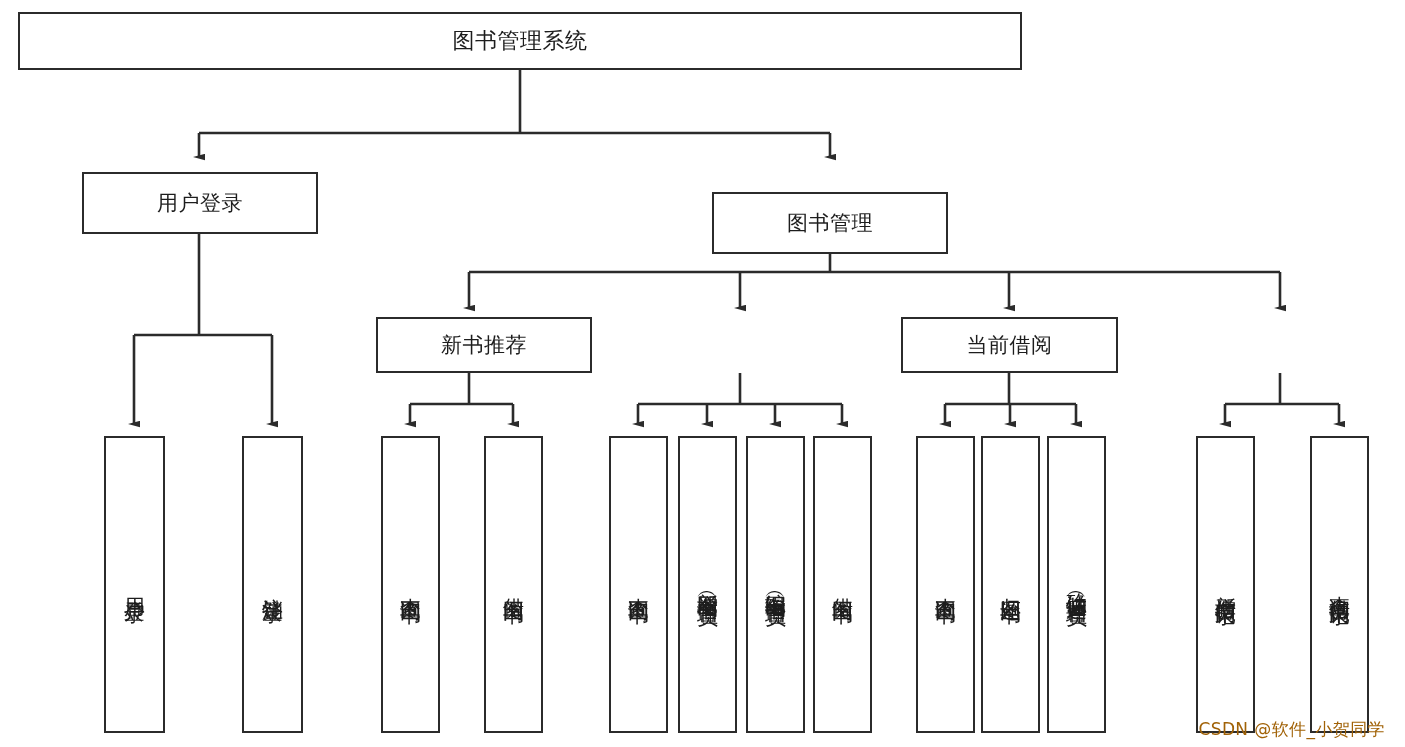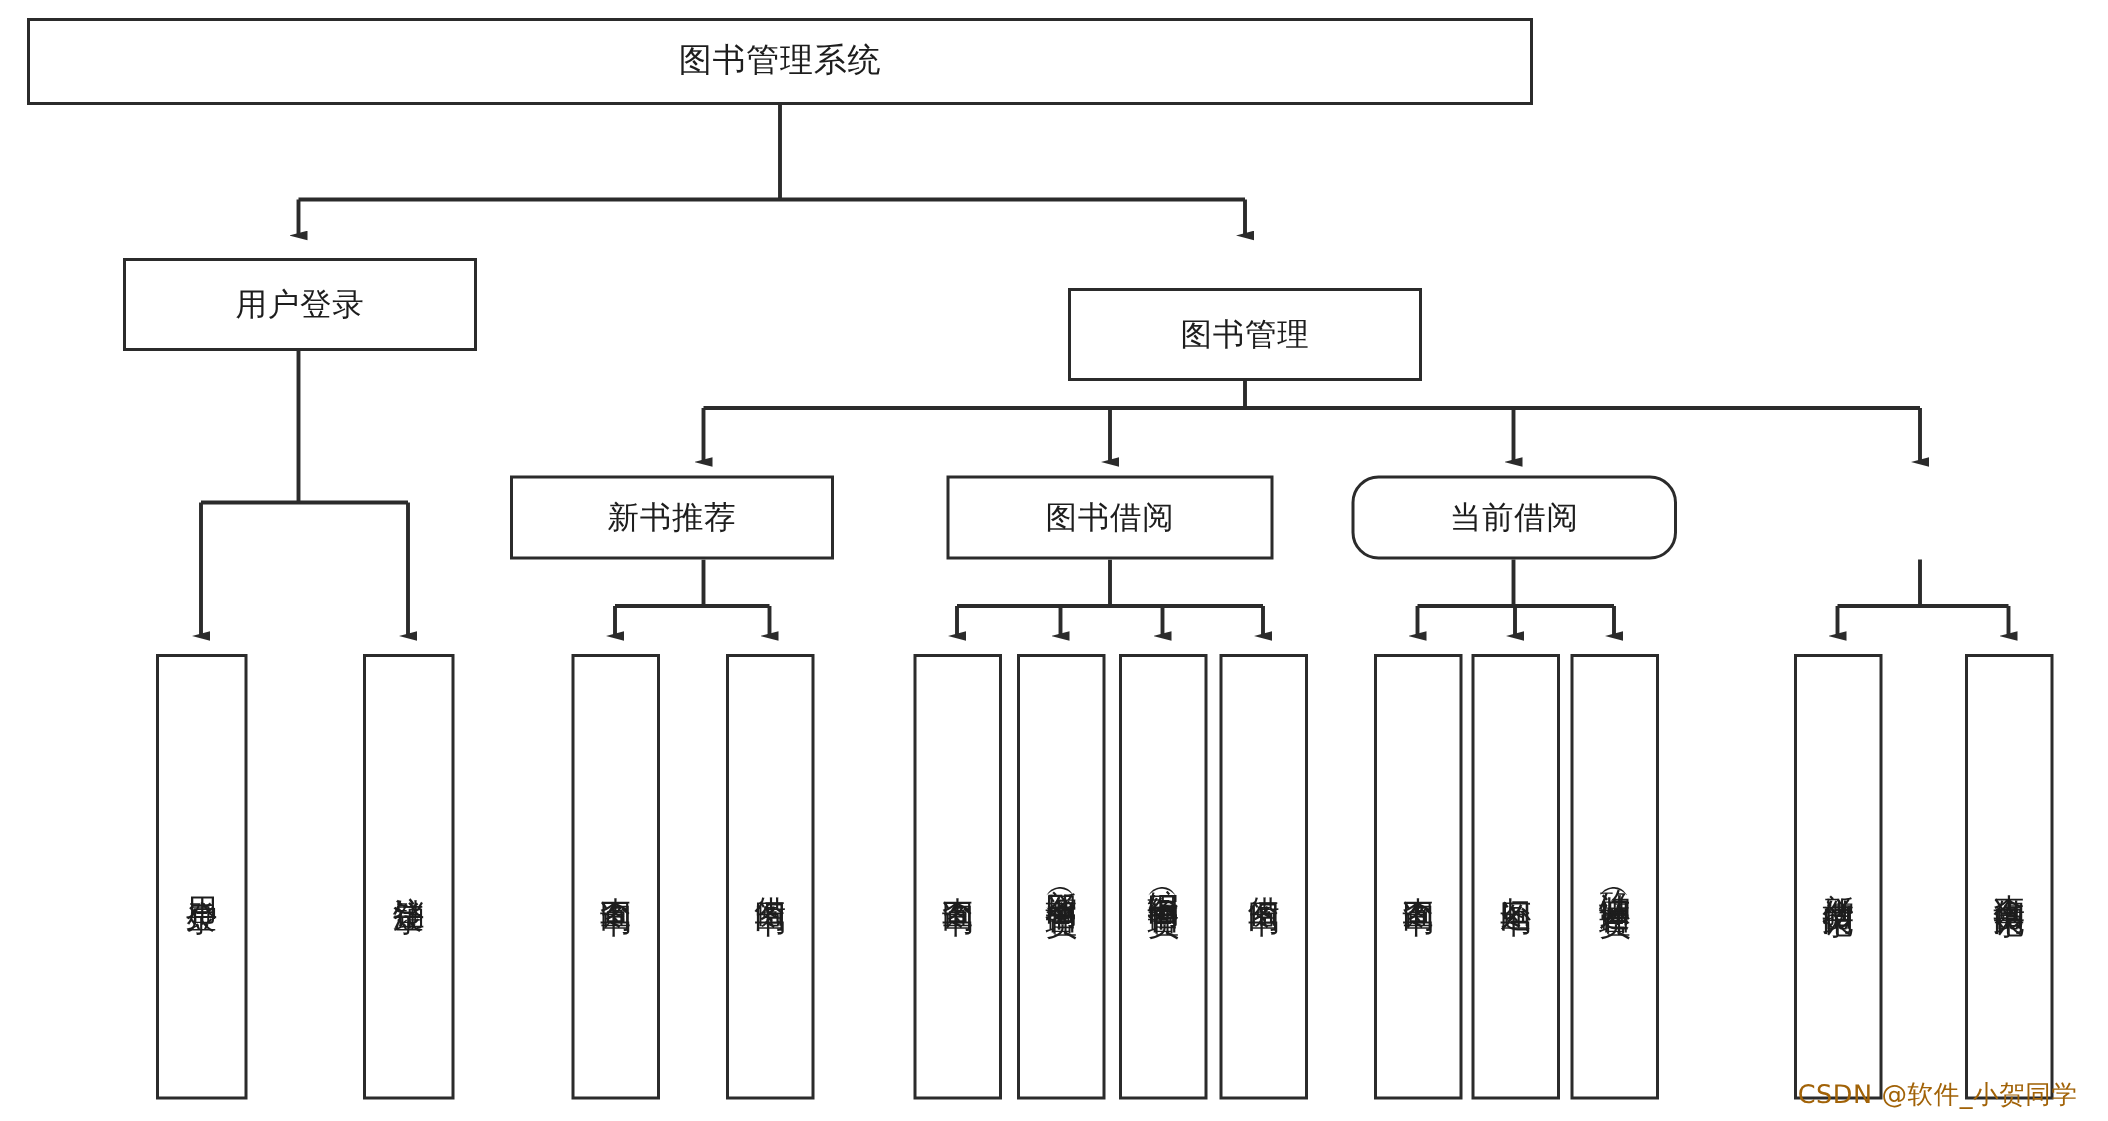--- a/index.html
+++ b/index.html
@@ -138,29 +138,26 @@
   </div>
 
   <div class="node horiz" style="left:82px; top:172px; width:236px; height:62px;">
     <span class="node-label">用户登录</span>
   </div>
 
   <div class="node horiz" style="left:712px; top:172px; width:236px; height:62px;margin-top:20px;">
     <span class="node-label">图书管理</span>
   </div>
 
-  <div class="node horiz" style="left:340px; top:317px; width:216px; height:56px;">
+  <div class="node horiz" style="left:376px; top:317px; width:216px; height:56px;">
     <span class="node-label">新书推荐</span>
   </div>
 
-  <div class="node horiz" style="left:631px; top:317px; width:218px; height:56px;">
-    <span class="node-label">图书借阅</span>
-  </div>
-
-  <div class="node horiz" style="left:901px; top:317px; width:217px; height:56px;border-radius:18px;">
+
+  <div class="node horiz" style="left:901px; top:317px; width:217px; height:56px;">
     <span class="node-label">当前借阅</span>
   </div>
 
 
   <div class="node leaf" style="left:104px; top:436px; width:61px; height:297px;">
     <span class="node-label">用户登录</span>
   </div>
 
   <div class="node leaf" style="left:242px; top:436px; width:61px; height:297px;">
     <span class="node-label">注销登录</span>

